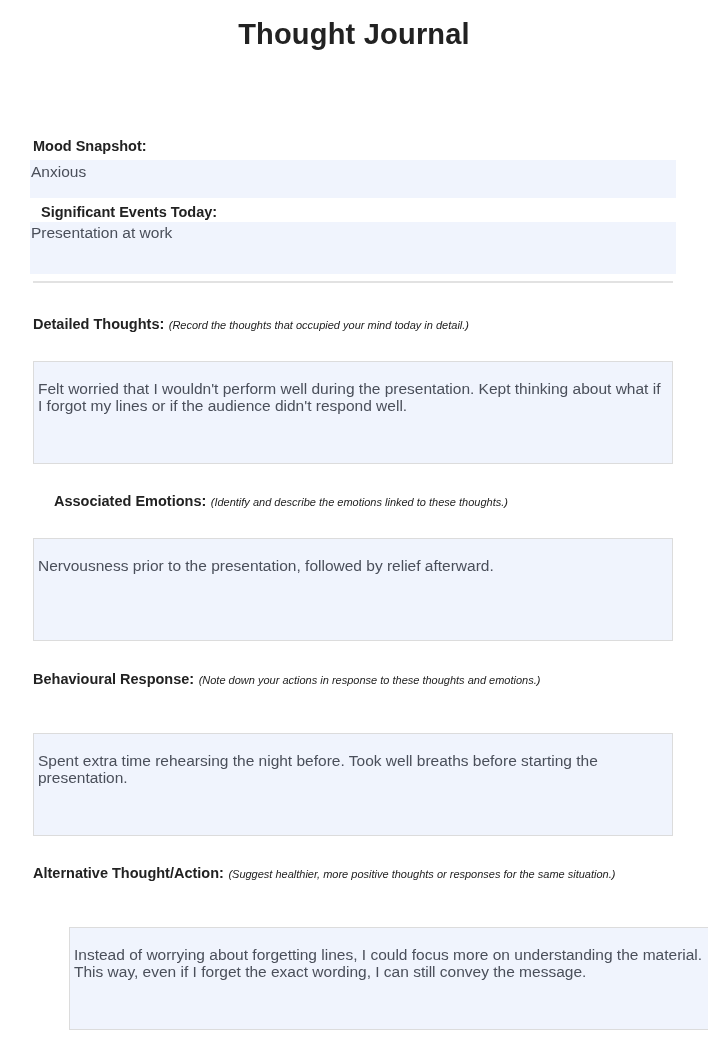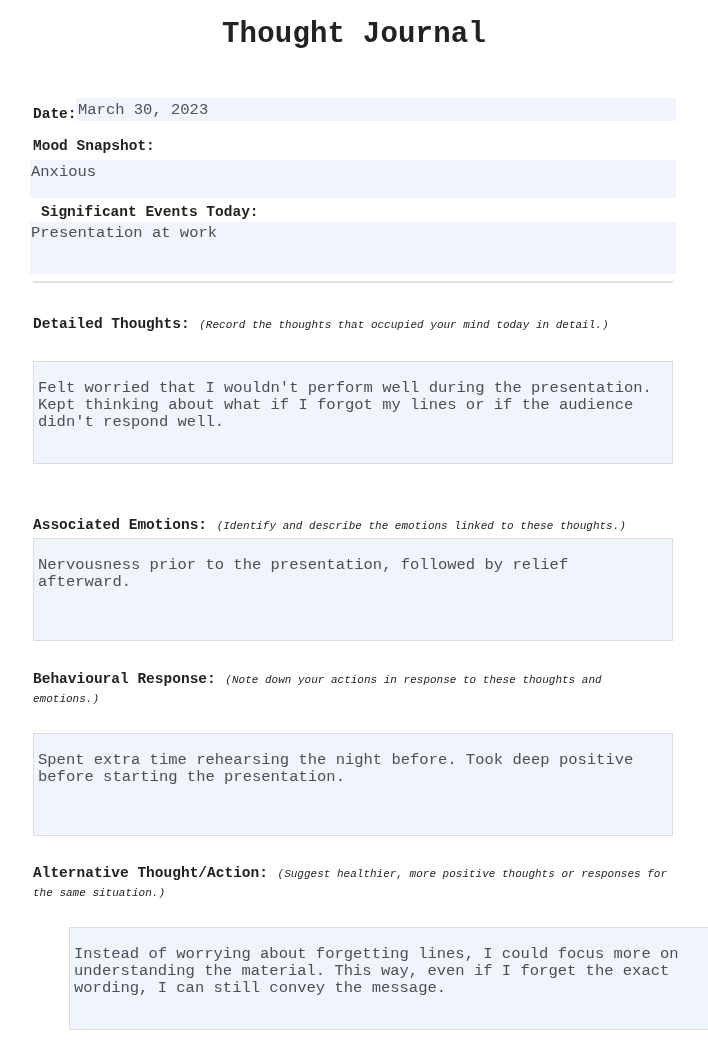--- a/index.html
+++ b/index.html
@@ -8,21 +8,20 @@
       height: 1048px;
       background: #ffffff;
       font-family: "Liberation Sans", sans-serif;
       color: #222222;
       overflow: hidden;
     }
     .page {
       position: relative;
       width: 676px;
       height: 1048px;
-      font-family: Liberation Mono, monospace;
     }
     .title {
       position: absolute;
       top: 18px;
       left: 0;
       width: 708px;
       text-align: center;
       font-size: 29px;
       font-weight: bold;
       color: #222222;
@@ -116,50 +115,46 @@
       line-height: 17px;
     }
   </style>
 </head>
 <body>
 
 <div class="page">
 
   <h1 class="title">Thought Journal</h1>
 
-  <div class="date-row">
-    <span class="label date-label">Date:</span>
-    <div class="field date-field">March 30, 2023</div>
-  </div>
 
   <div class="label mood-label">Mood Snapshot:</div>
   <div class="field mood-field">Anxious</div>
 
   <div class="label events-label">Significant Events Today:</div>
   <div class="field events-field">Presentation at work</div>
 
   <div class="divider"></div>
 
   <div class="section-head" style="top:315px;">
     <span class="label">Detailed Thoughts:</span>
     <span class="hint">(Record the thoughts that occupied your mind today in detail.)</span>
   </div>
   <div class="field textbox" style="top:361px;">Felt worried that I wouldn't perform well during the presentation. Kept thinking about what if I forgot my lines or if the audience didn't respond well.</div>
 
-  <div class="section-head" style="top:516px;">
+  <div class="section-head" style="top:492px;margin-left:21px;">
     <span class="label">Associated Emotions:</span>
     <span class="hint">(Identify and describe the emotions linked to these thoughts.)</span>
   </div>
   <div class="field textbox" style="top:538px;">Nervousness prior to the presentation, followed by relief afterward.</div>
 
   <div class="section-head" style="top:670px;">
     <span class="label">Behavioural Response:</span>
     <span class="hint">(Note down your actions in response to these thoughts and emotions.)</span>
   </div>
-  <div class="field textbox" style="top:733px;">Spent extra time rehearsing the night before. Took deep positive before starting the presentation.</div>
+  <div class="field textbox" style="top:733px;">Spent extra time rehearsing the night before. Took well breaths before starting the presentation.</div>
 
   <div class="section-head" style="top:864px;">
     <span class="label">Alternative Thought/Action:</span>
     <span class="hint">(Suggest healthier, more positive thoughts or responses for the same situation.)</span>
   </div>
   <div class="field textbox" style="top:927px;margin-left:36px;">Instead of worrying about forgetting lines, I could focus more on understanding the material. This way, even if I forget the exact wording, I can still convey the message.</div>
 
 </div>
 
 </body></html>

